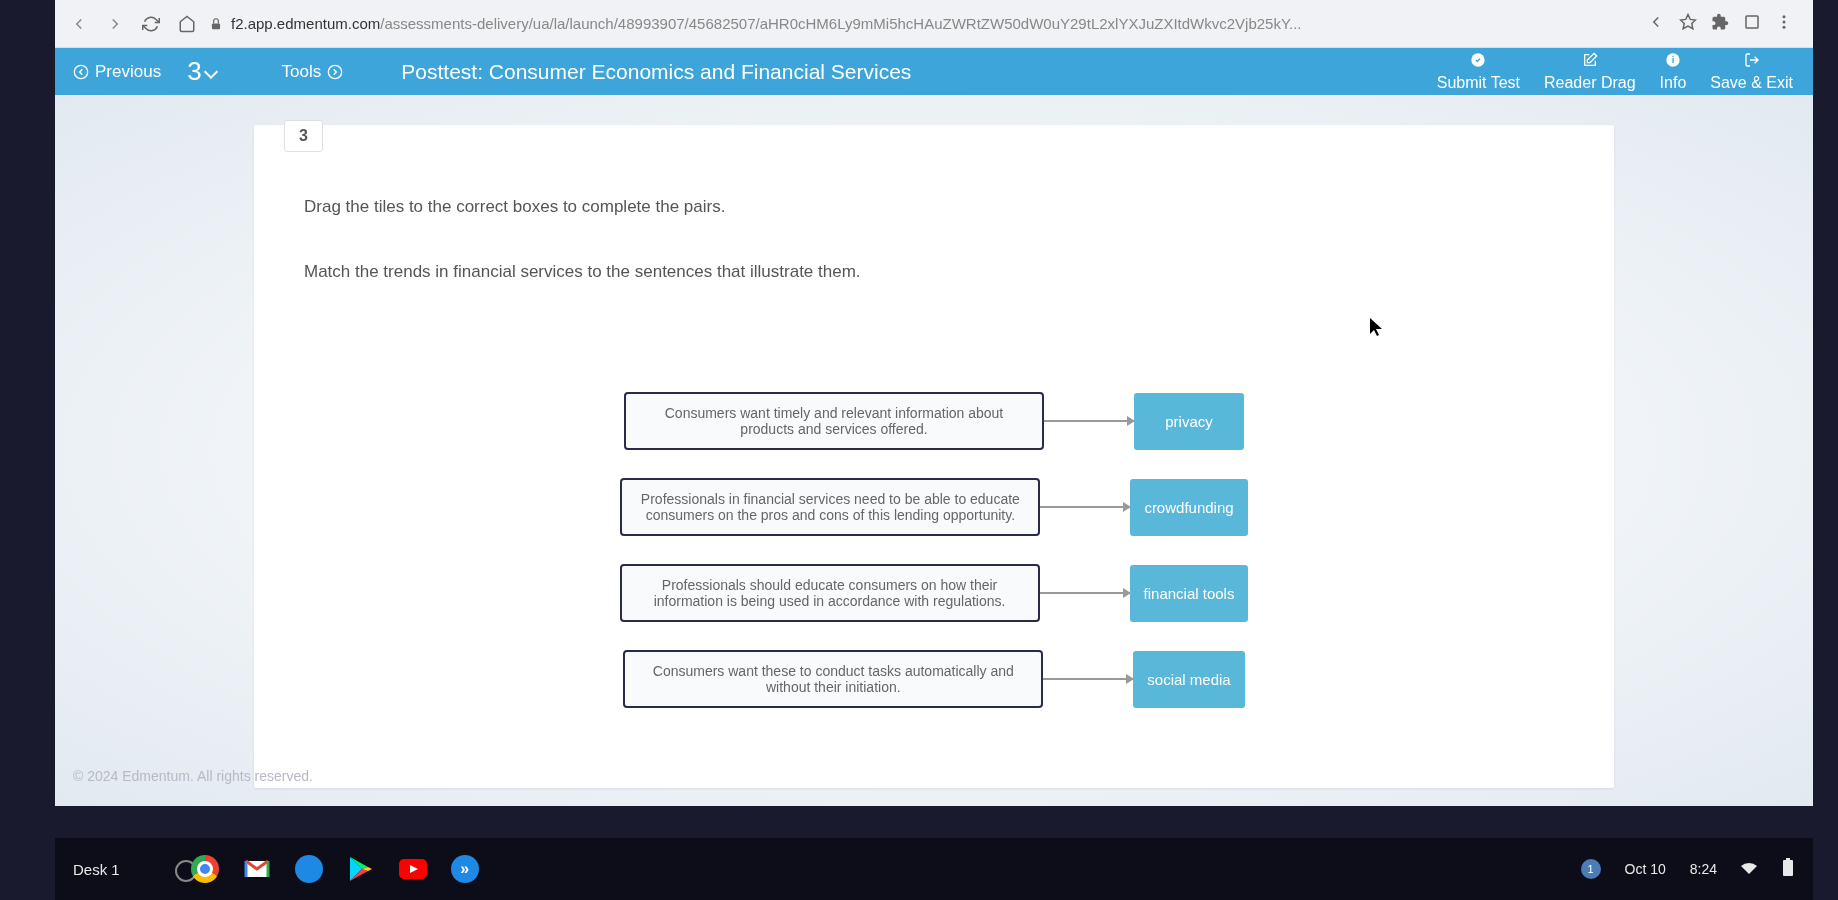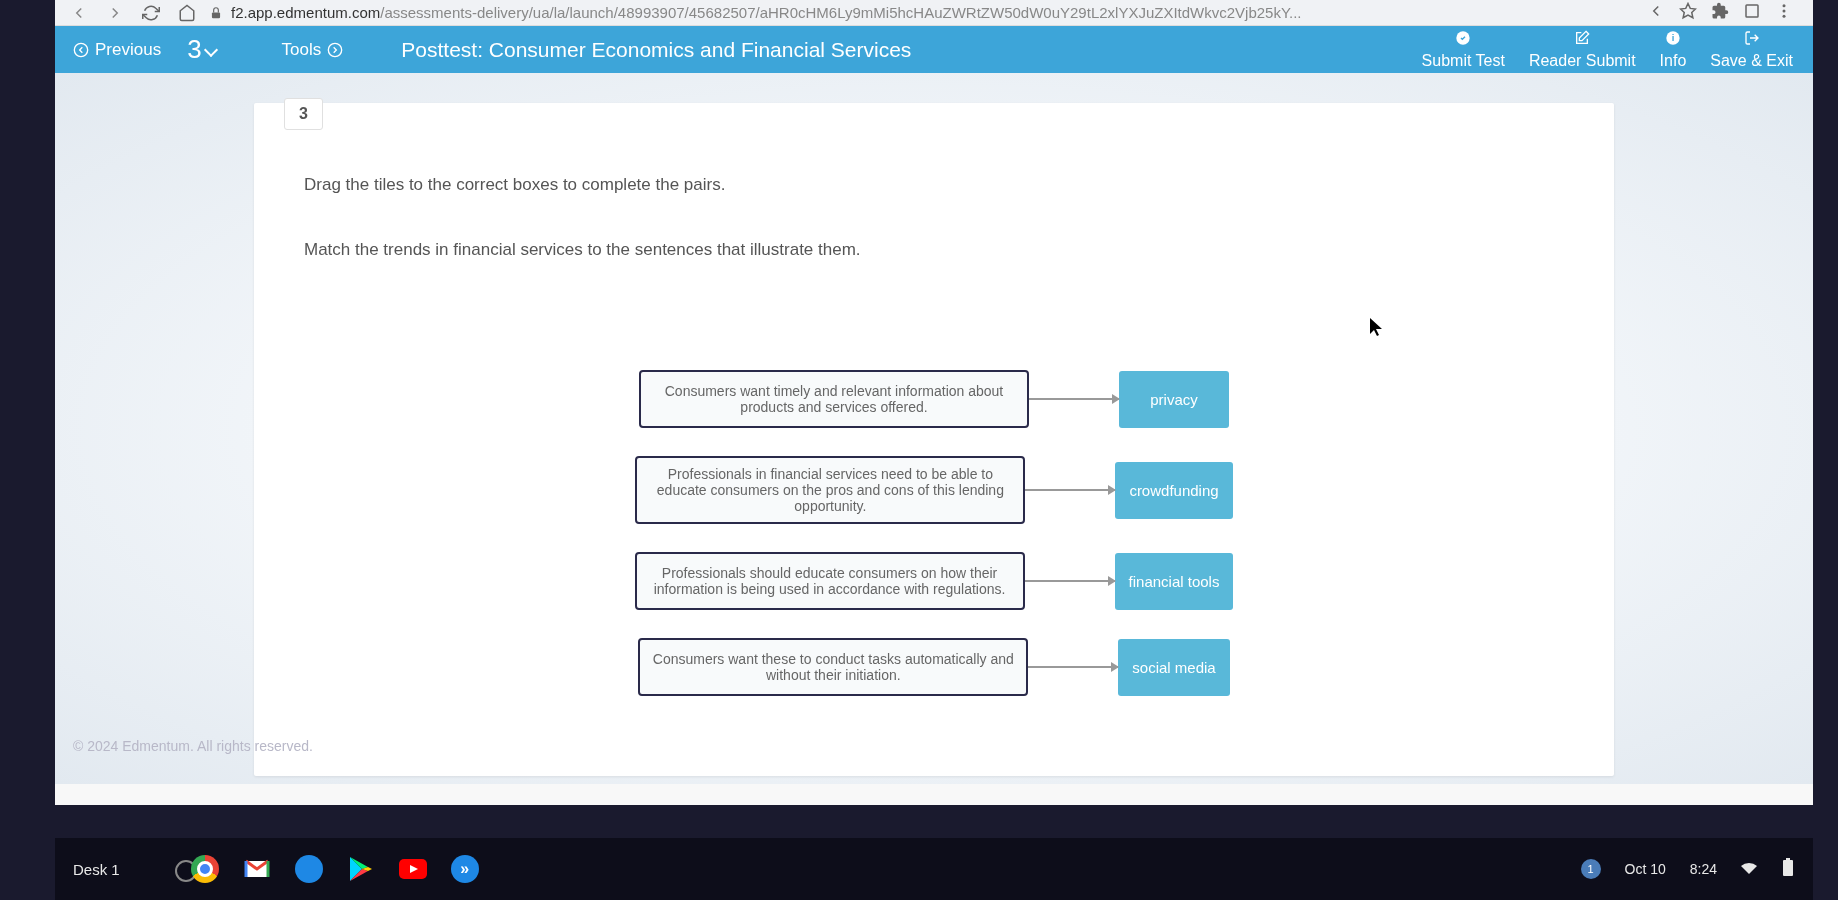--- a/index.html
+++ b/index.html
@@ -1,19 +1,19 @@
 <!DOCTYPE html>
 <html><head>
 <meta charset="utf-8">
 <style>
 * { margin: 0; padding: 0; box-sizing: border-box; font-family: Arial, sans-serif; }
 body { width: 1838px; height: 900px; background: #1a1a2e; overflow: hidden; position: relative; }
 .browser-window { position: absolute; top: 0; left: 55px; right: 25px; height: 805px; background: #f8f8f8; }
 
-.address-bar { height: 26px; background: #f0f2f5; display: flex; align-items: center; padding: 0 10px; gap: 8px; border-bottom: 1px solid #ddd; }
+.address-bar { height: 48px; background: #f0f2f5; display: flex; align-items: center; padding: 0 10px; gap: 8px; border-bottom: 1px solid #ddd; }
 .nav-btn { width: 28px; height: 28px; display: flex; align-items: center; justify-content: center; color: #666; cursor: pointer; }
 .lock-icon { width: 14px; height: 14px; color: #666; }
 .url-text { flex: 1; font-size: 15px; color: #333; white-space: nowrap; overflow: hidden; }
 .url-domain { color: #333; }
 .url-path { color: #888; }
 .right-icons { display: flex; gap: 14px; align-items: center; color: #666; margin-left: auto; padding-right: 10px; }
 .right-icons span { cursor: pointer; }
 
 .app-header { height: 47px; background: #3da5d9; display: flex; align-items: center; color: #fff; }
 .prev-btn { display: flex; align-items: center; gap: 6px; padding: 0 18px; font-size: 17px; cursor: pointer; }
@@ -24,26 +24,26 @@
 .header-tool { display: flex; align-items: center; gap: 6px; cursor: pointer; flex-direction: column; }
 
 .content-area { background: radial-gradient(ellipse at center, #f5f8fb 40%, #e2e9f0 100%); height: 711px; padding: 30px 40px 0 40px; position: relative; }
 .question-card { background: #fff; border-radius: 2px; box-shadow: 0 1px 3px rgba(0,0,0,0.08); max-width: 1360px; margin: 0 auto; padding-bottom: 80px; position: relative; }
 .question-number { display: inline-block; background: #fff; border: 1px solid #e0e0e0; border-radius: 3px; padding: 6px 14px; font-size: 16px; font-weight: bold; color: #555; margin-left: 30px; margin-top: 0; position: relative; top: -5px; }
 .instruction1 { font-size: 17px; color: #555; padding: 40px 50px 20px 50px; }
 .instruction2 { font-size: 17px; color: #555; padding: 25px 50px 10px 50px; }
 
 .pairs-container { margin-top: 100px; display: flex; flex-direction: column; gap: 28px; align-items: center; }
 .pair-row { display: flex; align-items: center; gap: 0; }
-.left-box { width: 390px; border: 2px solid #2a2a4a; border-radius: 4px; padding: 8px 12px; font-size: 14px; color: #666; text-align: center; background: #f8fafb; display: flex; align-items: center; justify-content: center; min-height: 58px; }
+.left-box { width: 420px; border: 2px solid #2a2a4a; border-radius: 4px; padding: 8px 12px; font-size: 14px; color: #666; text-align: center; background: #f8fafb; display: flex; align-items: center; justify-content: center; min-height: 58px; }
 .arrow-line { width: 90px; height: 2px; background: #999; position: relative; }
 .arrow-line::after { content: ''; position: absolute; right: -1px; top: -4px; border-left: 8px solid #999; border-top: 5px solid transparent; border-bottom: 5px solid transparent; }
 .right-tile { background: #59b8d9; color: #fff; border-radius: 3px; padding: 20px 14px; font-size: 15px; min-width: 110px; text-align: center; cursor: move; }
 
-.copyright { position: absolute; bottom: 30px; left: 18px; font-size: 14px; color: #b8b8c8; }
+.copyright { position: absolute; bottom: 22px; left: 18px; font-size: 14px; color: #b8b8c8; }
 
 .cursor { position: absolute; top: 318px; left: 1315px; z-index: 100; }
 .cursor svg { width: 16px; height: 20px; }
 
 .taskbar { position: absolute; bottom: 0; left: 55px; right: 25px; height: 62px; background: #0d0d1a; display: flex; align-items: center; color: #e8e8e8; padding: 0 18px; }
 .desk-label { font-size: 15px; color: #e8e8e8; }
 .taskbar-center { display: flex; gap: 22px; align-items: center; margin-left: 70px; }
 .tb-icon { width: 30px; height: 30px; display: flex; align-items: center; justify-content: center; cursor: pointer; }
 .tb-circle { width: 28px; height: 28px; border-radius: 50%; }
 .taskbar-right { margin-left: auto; display: flex; align-items: center; gap: 24px; font-size: 14px; }
@@ -134,21 +134,21 @@
         <svg width="16" height="16" viewBox="0 0 24 24" fill="#fff">
             <circle cx="12" cy="12" r="10"></circle>
             <path d="M9 12l2 2 4-4" stroke="#3da5d9" stroke-width="2" fill="none"></path>
           </svg>
         <span>Submit Test</span>
       </div>
       <div class="header-tool">
         <svg width="16" height="16" viewBox="0 0 24 24" fill="none" stroke="#fff" stroke-width="2">
             <path d="M11 4H4v16h16v-7M18 2l4 4-10 10H8v-4L18 2z"></path>
           </svg>
-        <span>Reader Submit</span>
+        <span>Reader Drag</span>
       </div>
       <div class="header-tool">
         <svg width="16" height="16" viewBox="0 0 24 24" fill="#fff">
             <circle cx="12" cy="12" r="10"></circle>
             <text x="12" y="17" text-anchor="middle" fill="#3da5d9" font-size="14" font-weight="bold">i</text>
           </svg>
         <span>Info</span>
       </div>
       <div class="header-tool">
         <svg width="16" height="16" viewBox="0 0 24 24" fill="none" stroke="#fff" stroke-width="2">

